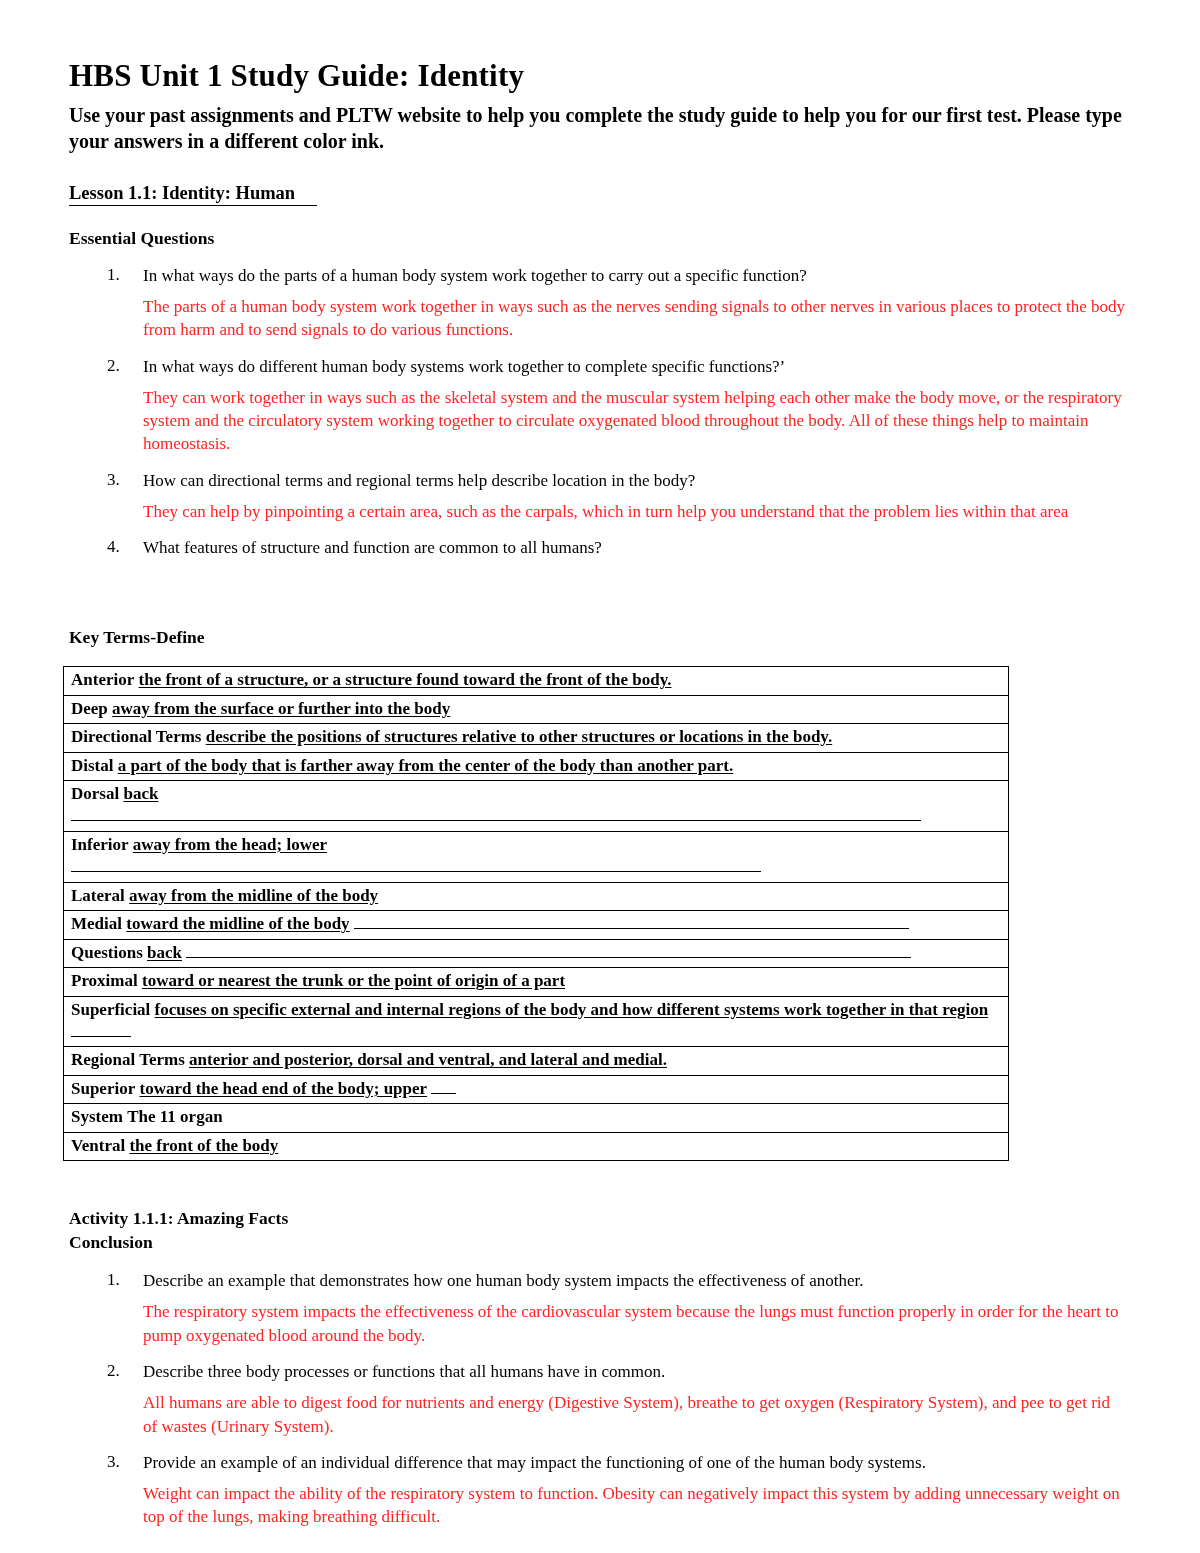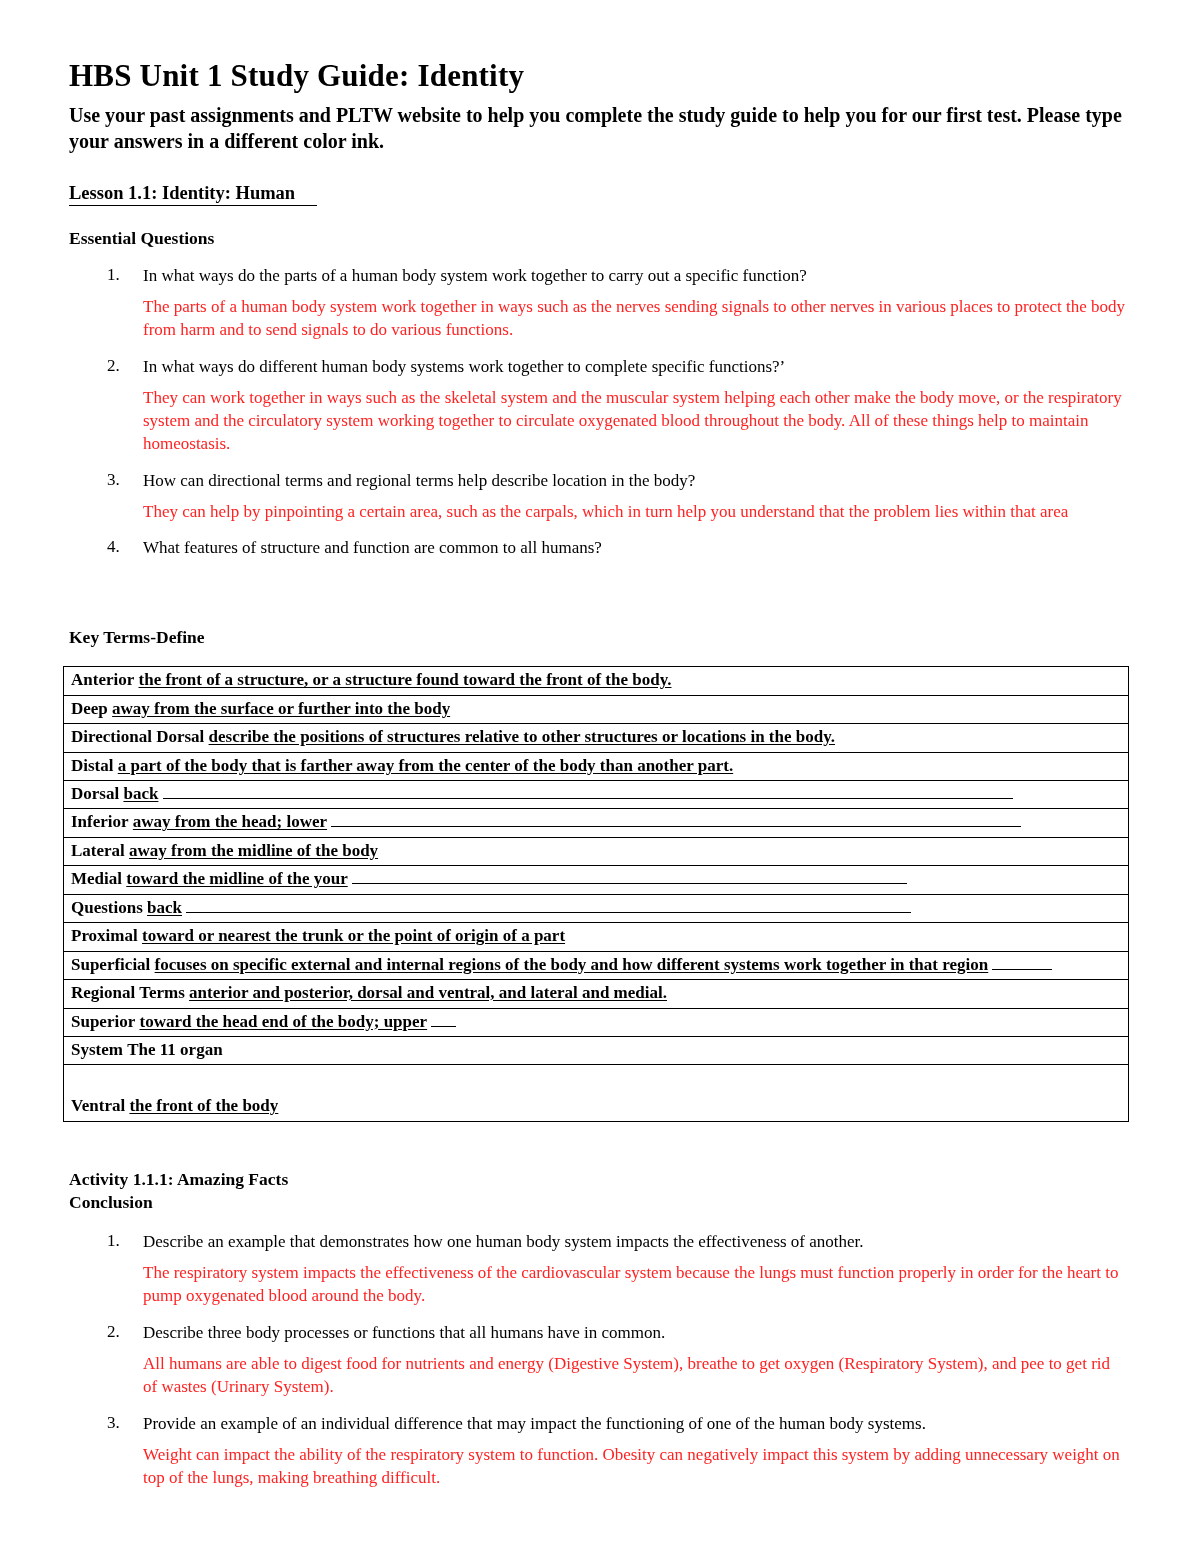--- a/index.html
+++ b/index.html
@@ -56,31 +56,31 @@
     line-height: 1.38;
     color: var(--answer-ink, #ff2222);
   }
   .gap-lg { height: 46px; }
   .terms-heading {
     font-size: 17.5px;
     font-weight: bold;
     margin-bottom: 18px;
   }
   .terms-table {
-    width: 1066px;
+    width: 946px;
     margin-left: -6px;
     border: 1.4px solid #000;
   }
   .term-row {
     border-bottom: 1.4px solid #000;
     padding: 2px 7px 3px 7px;
     font-size: 17px;
     line-height: 1.32;
   }
-  .term-row:last-child { border-bottom: none; margin-top: 28px; }
+  .term-row:last-child { border-bottom: none; }
   .term-label { font-weight: bold; }
   .term-def {
     font-weight: bold;
     text-decoration: underline;
     text-underline-offset: 2px;
   }
   .term-def.plain {
     font-weight: bold;
     text-decoration: none;
   }
@@ -163,21 +163,21 @@
       <span class="term-label">Anterior</span>
       <span class="term-def">the front of a structure, or a structure found toward the front of the body.</span>
     </div>
 
     <div class="term-row">
       <span class="term-label">Deep</span>
       <span class="term-def">away from the surface or further into the body</span>
     </div>
 
     <div class="term-row">
-      <span class="term-label">Directional Dorsal</span>
+      <span class="term-label">Directional Terms</span>
       <span class="term-def">describe the positions of structures relative to other structures or locations in the body.</span>
     </div>
 
     <div class="term-row">
       <span class="term-label">Distal</span>
       <span class="term-def">a part of the body that is farther away from the center of the body than another part.</span>
     </div>
 
     <div class="term-row">
       <span class="term-label">Dorsal</span>
@@ -191,21 +191,21 @@
       <span class="fill fill-690"></span>
     </div>
 
     <div class="term-row">
       <span class="term-label">Lateral</span>
       <span class="term-def">away from the midline of the body</span>
     </div>
 
     <div class="term-row">
       <span class="term-label">Medial</span>
-      <span class="term-def">toward the midline of the your</span>
+      <span class="term-def">toward the midline of the body</span>
       <span class="fill fill-560"></span>
     </div>
 
     <div class="term-row">
       <span class="term-label">Questions</span>
       <span class="term-def">back</span>
       <span class="fill fill-730"></span>
     </div>
 
     <div class="term-row">

